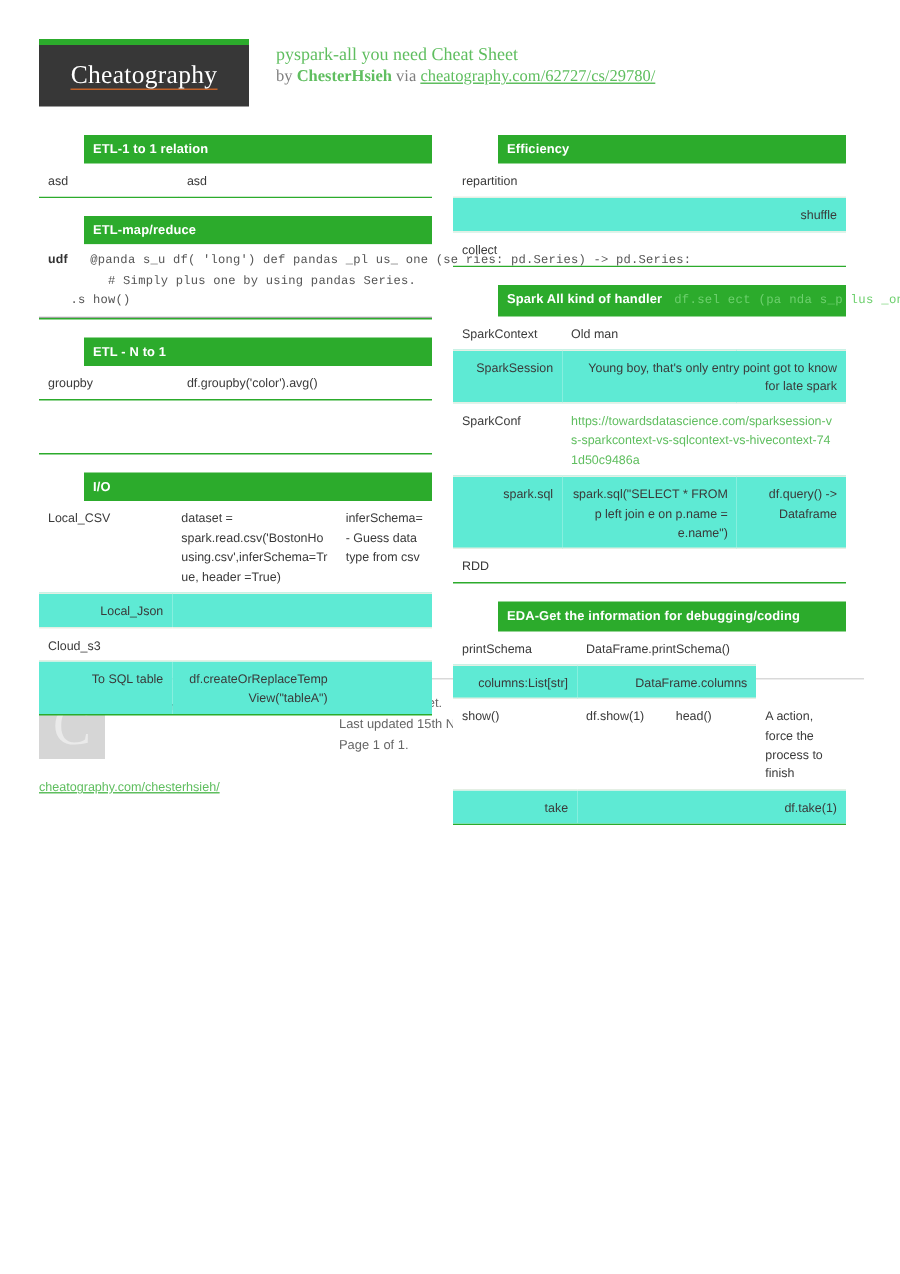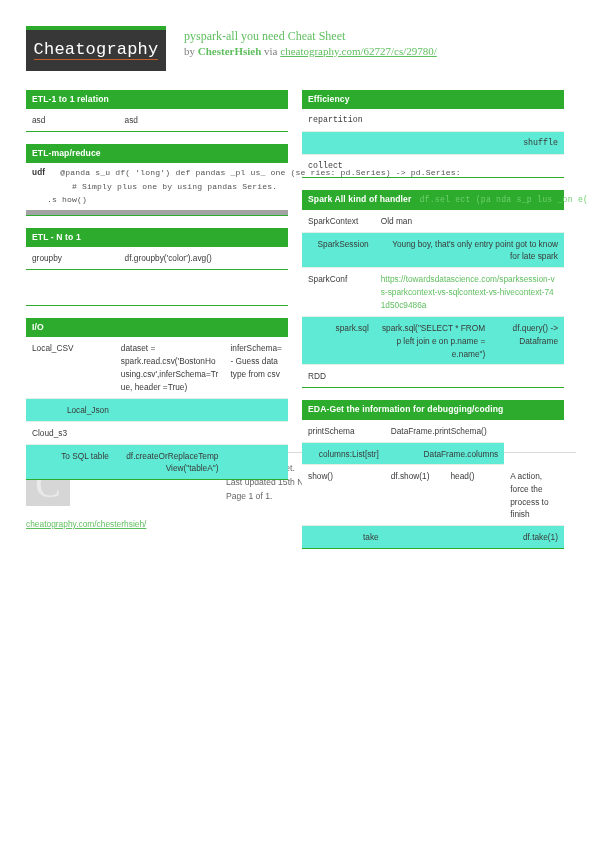--- a/index.html
+++ b/index.html
@@ -37,21 +37,21 @@
     height: 45px;
     background: #373737;
     border-top: 4px solid #2cab2c;
     box-sizing: border-box;
     display: flex;
     align-items: center;
     justify-content: center;
     flex: 0 0 auto;
   }
   .logo-text {
-    font-family: Liberation Mono, monospace;
+    font-family: Liberation Serif, serif;
     color: #ffffff;
     font-size: 17px;
     letter-spacing: .2px;
     position: relative;
     line-height: 1;
     padding-bottom: 2px;
     background-image: linear-gradient(#c0612a, #c0612a);
     background-repeat: no-repeat;
     background-size: 100% 1.5px;
     background-position: 0 100%;
@@ -111,20 +111,21 @@
     background: #2cab2c;
     color: #ffffff;
     font-size: 8.6px;
     font-weight: bold;
     padding: 4px 6px 5px 6px;
     line-height: 1.2;
     letter-spacing: .1px;
     position: relative;
     overflow: visible;
     white-space: nowrap;
+    margin-left: 30px;
   }
   .head-overflow {
     color: #6ed06e;
     font-family: "Liberation Mono", monospace;
     font-weight: normal;
     font-size: 8.2px;
     letter-spacing: .2px;
     margin-left: 8px;
   }
 
@@ -146,33 +147,33 @@
   table.rows tr:last-child td { border-bottom: none; }
   table.rows tr.odd  td { background: #ffffff; }
   table.rows tr.even td { background: #5eead4; text-align: right; }
   td.k { width: 34%; }
   td.v { width: 43%; }
   td.x { width: 23%; }
   td.v-wide { width: 66%; }
   td.k-narrow { width: 27%; margin-left: 36px; }
   td.v-mid  { width: 46%; }
   td.x-mid  { width: 27%; }
-  td.full   { width: 100%; font-family: Liberation Mono, monospace; }
+  td.full   { width: 100%; }
   td.empty-row { height: 14px; }
   a.inline-link {
     color: #5fbe5f;
     text-decoration: none;
     word-break: break-all;
   }
 
   
   .codeblock {
     position: relative;
     background: #ffffff;
-    border-bottom: 5px solid #a3a3a3;
+    border-bottom: 1px solid #a3a3a3;
     padding: 3px 0 4px 0;
     overflow: visible;
     white-space: nowrap;
     z-index: 5;
   }
   .code-line {
     font-family: "Liberation Mono", monospace;
     font-size: 8.1px;
     line-height: 1.62;
     color: #555555;

